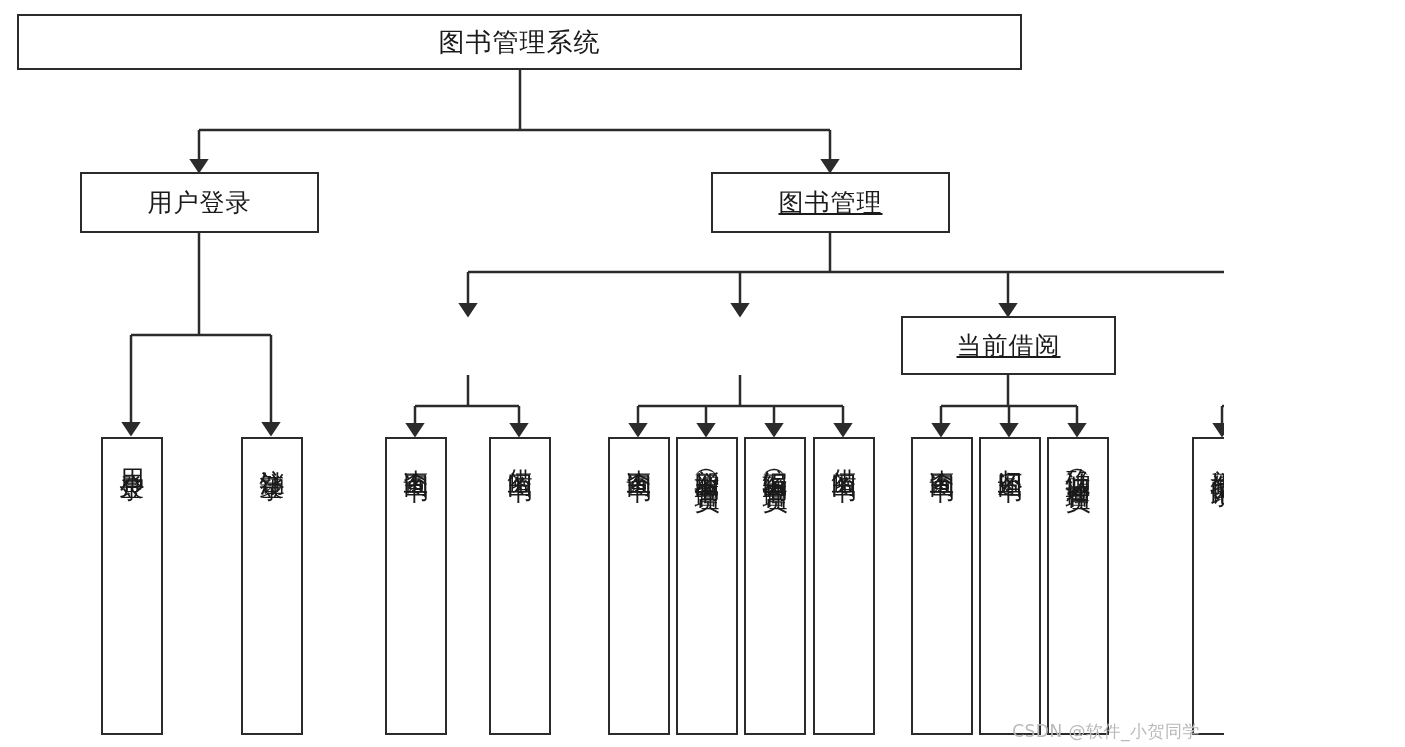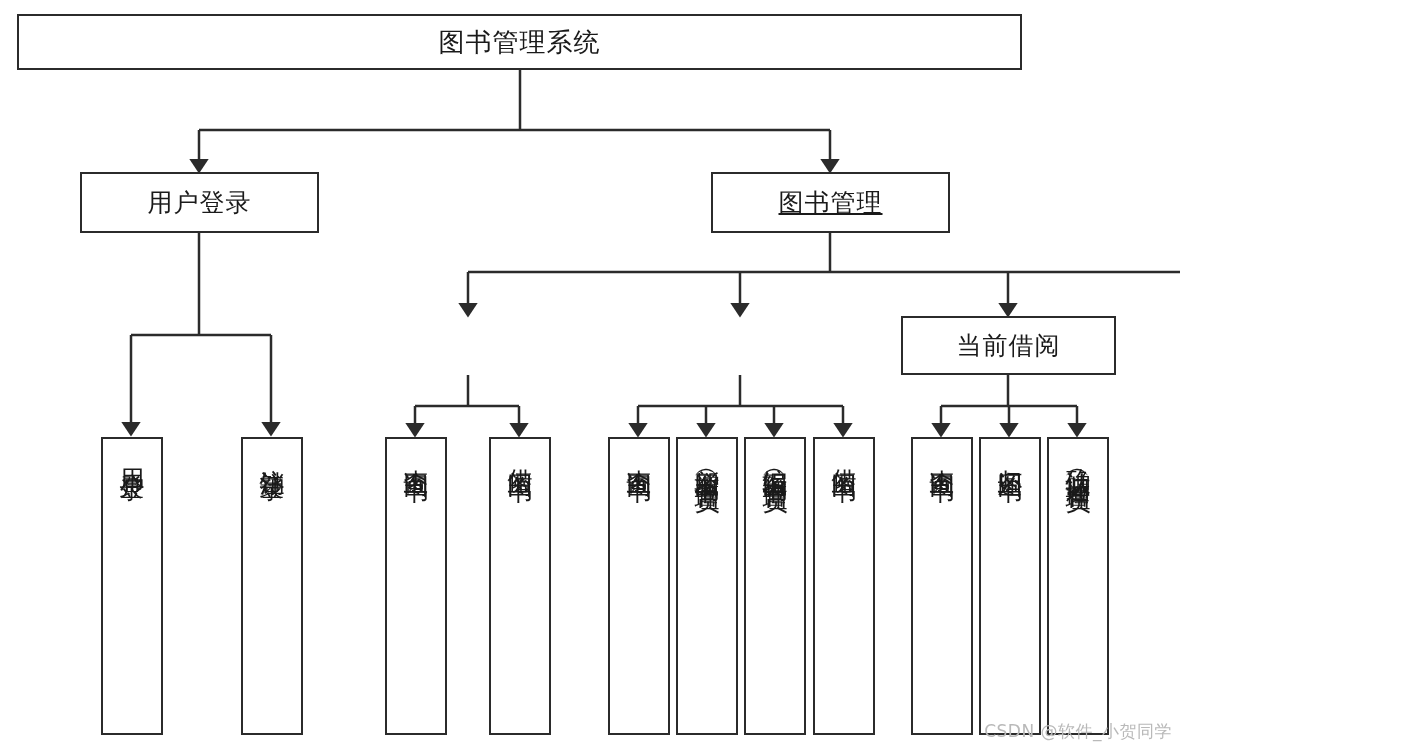--- a/index.html
+++ b/index.html
@@ -9,20 +9,21 @@
   }
   body {
     font-family: "DejaVu Sans", "Liberation Sans", sans-serif;
   }
   #canvas {
     position: relative;
     width: 1180px;
     height: 747px;
     background: #ffffff;
     overflow: hidden;
+    padding-left: 44px;
   }
   .node {
     position: absolute;
     box-sizing: border-box;
     border: 2.5px solid #2b2b2b;
     background: #ffffff;
     display: flex;
     align-items: center;
     justify-content: center;
     color: #1a1a1a;
@@ -56,21 +57,21 @@
     height: 747px;
     pointer-events: none;
   }
   .lk {
     stroke: #2b2b2b;
     stroke-width: 2.5;
     fill: none;
   }
   .watermark {
     position: absolute;
-    right: 8px;
+    right: 24px;
     bottom: 4px;
     font-size: 17px;
     color: #b9b9b9;
     letter-spacing: 0.5px;
     white-space: nowrap;
   }
 </style>
 </head>
 <body>
 
@@ -131,21 +132,21 @@
     <span>图书管理系统</span>
   </div>
 
   <div class="node horiz" style="left:80px; top:172px; width:239px; height:61px;">
     <span>用户登录</span>
   </div>
   <div class="node horiz" style="left:711px; top:172px; width:239px; height:61px;text-decoration:underline;">
     <span>图书管理</span>
   </div>
 
-  <div class="node horiz" style="left:901px; top:316px; width:215px; height:59px;">
+  <div class="node horiz" style="left:901px; top:316px; width:215px; height:59px;text-decoration:underline;">
     <span>当前借阅</span>
   </div>
 
   <div class="node vert" style="left:101px; top:437px; width:62px; height:298px;">
     <span class="vtext">用户登录</span>
   </div>
   <div class="node vert" style="left:241px; top:437px; width:62px; height:298px;">
     <span class="vtext">注销登录</span>
   </div>
 

